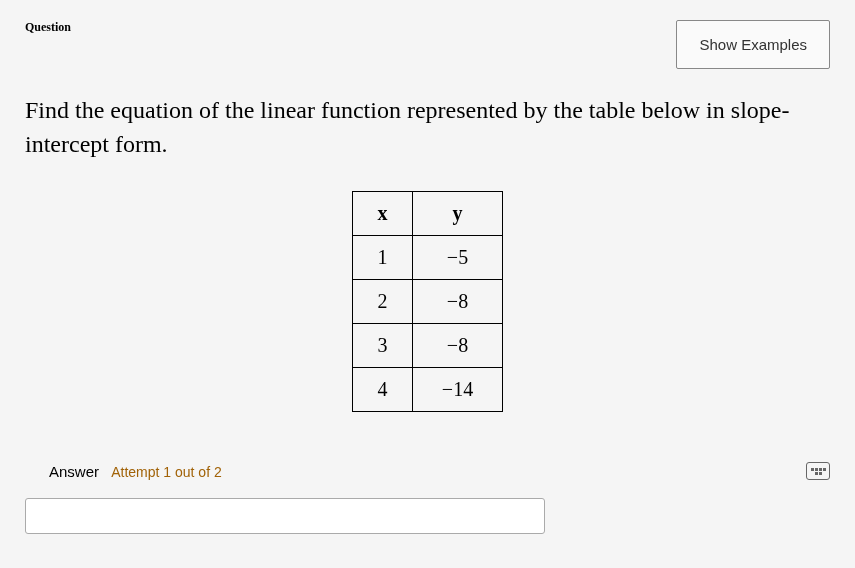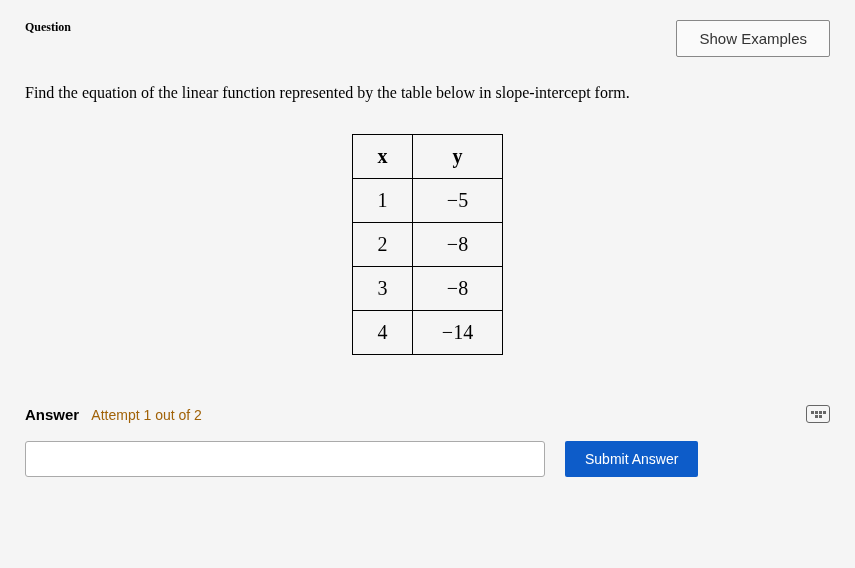--- a/index.html
+++ b/index.html
@@ -22,29 +22,29 @@
       margin-bottom: 25px;
     }
     .question-label {
       font-weight: bold;
       font-size: 12px;
       color: #000;
     }
     .show-examples-btn {
       border: 1px solid #888;
       background: #fafafa;
-      padding: 9px 22px;
+      padding: 15px 22px;
       font-size: 15px;
       font-family: Arial, sans-serif;
       color: #333;
       cursor: pointer;
       border-radius: 2px;
     }
     .prompt {
-      font-size: 16px;
+      font-size: 24px;
       color: #000;
       margin-bottom: 30px;
       line-height: 1.4;
     }
     .table-container {
       display: flex;
       justify-content: center;
       margin-bottom: 50px;
     }
     table {
@@ -71,22 +71,23 @@
       display: flex;
       align-items: center;
       justify-content: space-between;
       margin-bottom: 18px;
     }
     .answer-label {
       font-family: Arial, sans-serif;
       font-size: 15px;
     }
     .answer-label .bold {
-      font-weight: bold;
+      font-weight: normal;
       color: #000;
+      margin-left: 24px;
     }
     .answer-label .attempt {
       color: #a16207;
       margin-left: 8px;
       font-size: 14px;
     }
     .keypad-icon {
       width: 24px;
       height: 18px;
       border: 1.5px solid #666;
@@ -179,14 +180,13 @@
       <span></span>
       <span></span>
       <span></span>
       <span></span>
       <span></span>
   </div>
 </div>
 
 <div class="input-row">
   <input type="text" class="answer-input" value="" style="">
-  <button class="submit-btn">Submit Answer</button>
 </div>
 
 </body></html>

